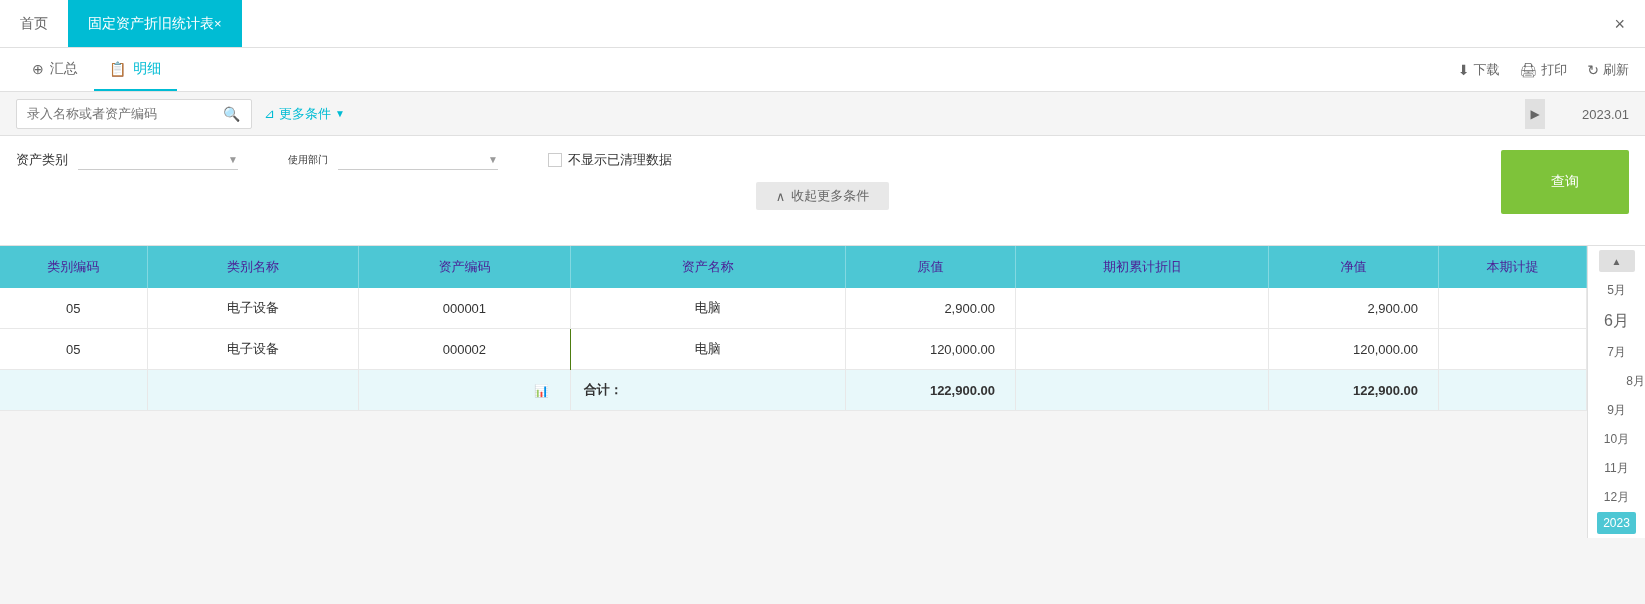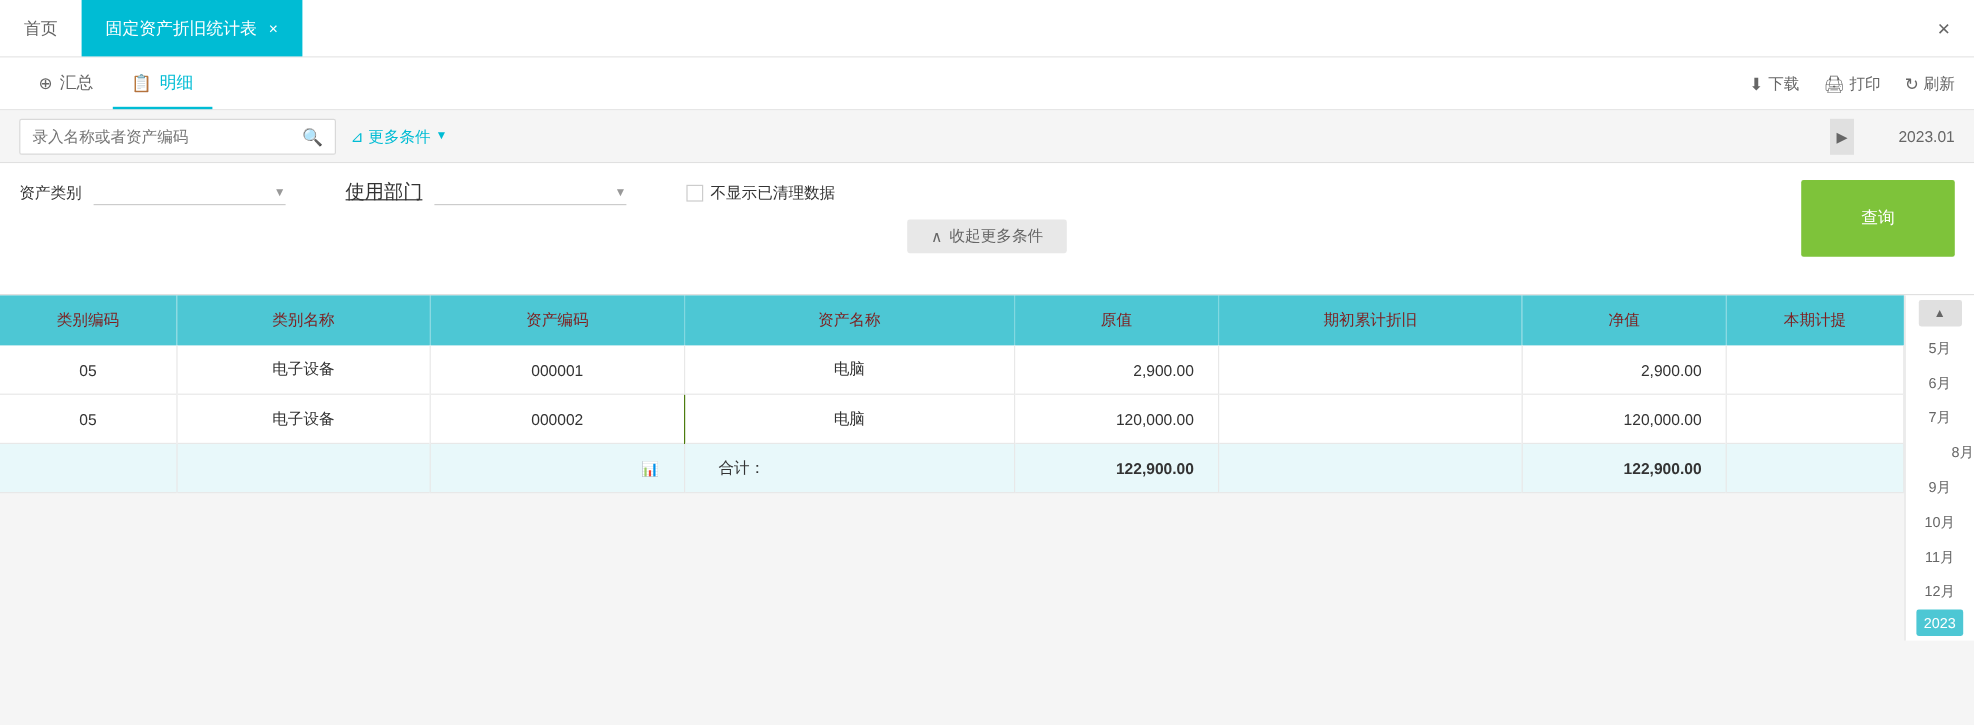--- a/index.html
+++ b/index.html
@@ -8,21 +8,21 @@
     thead tr { background: #4dc7d4; color: #fff; }
     thead th { padding: 12px 16px; text-align: center; font-weight: normal; border-right: 1px solid rgba(255,255,255,0.2); white-space: nowrap; }
     tbody tr { background: #fff; border-bottom: 1px solid #e8e8e8; }
     tbody td { padding: 11px 16px; text-align: center; border-right: 1px solid #e8e8e8; }
   </style>
 </head>
 <body>
 
 <div style="display:flex; align-items:center; background:#fff; border-bottom:1px solid #e0e0e0; height:48px; padding:0 0; position:relative;">
   <div style="padding:0 20px; height:100%; display:flex; align-items:center; font-size:14px; color:#666; cursor:pointer;">首页</div>
-  <div style="display:flex; align-items:center; background:#00bcd4; color:#fff; padding:0 20px; height:100%; font-size:14px; cursor:pointer; gap:10px;">
+  <div style="display:flex; align-items:center; background:#00bcd4; color:#fff; padding:0 20px; height:100%; font-size:14px; cursor:pointer; ">
     <span>固定资产折旧统计表</span>
     <span style="font-size:13px; cursor:pointer;">×</span>
   </div>
   <span style="position:absolute; right:20px; top:14px; font-size:18px; cursor:pointer; color:#666;">×</span>
 </div>
 
 <div style="display:flex; align-items:flex-end; background:#fff; border-bottom:1px solid #e0e0e0; padding:0 16px; height:44px; position:relative;">
   <div style="display:flex; align-items:center; gap:6px; padding:0 16px; height:100%; cursor:pointer; color:#666; font-size:14px; border-bottom:2px solid transparent;">
     <span style="font-size:14px; color:#666;">⊕</span>
     <span>汇总</span>
@@ -41,21 +41,21 @@
       <span>打印</span>
     </div>
     <div style="display:flex; align-items:center; gap:4px; cursor:pointer;">
       <span style="font-size:14px;">↻</span>
       <span>刷新</span>
     </div>
   </div>
 </div>
 
 <div style="background:#f5f5f5; border-bottom:1px solid #e0e0e0; padding:7px 16px; display:flex; align-items:center; gap:12px; height:44px; position:relative;">
-  <div style="display:flex; align-items:center; background:#fff; border:1px solid #d9d9d9; border-radius:2px; padding:0 10px; width:264px; height:30px;">
+  <div style="display:flex; align-items:center; background:#fff; border:1px solid #d9d9d9; border-radius:2px; padding:0 10px; width:236px; height:30px;">
     <input style="border: none; outline: none; font-size: 13px; color: rgb(153, 153, 153); width: 100%; background: transparent;" placeholder="录入名称或者资产编码">
     <span style="color:#999; font-size:14px;">🔍</span>
   </div>
   <div style="display:flex; align-items:center; gap:4px; color:#00bcd4; cursor:pointer; font-size:13px;">
     <span style="font-size:13px; color:#00bcd4;">⊿</span>
     <span>更多条件</span>
     <span style="font-size:10px;">▼</span>
   </div>
   <div style="position:absolute; right:100px; top:50%; transform:translateY(-50%); background:#e0e0e0; width:20px; height:30px; display:flex; align-items:center; justify-content:center; cursor:pointer; font-size:12px; color:#666;">▶</div>
   <span style="position:absolute; right:16px; top:50%; transform:translateY(-50%); font-size:13px; color:#666;">2023.01</span>
@@ -66,21 +66,21 @@
 
     <div style="display:flex; align-items:center; gap:10px;">
       <span style="font-size:13px; color:#333;">资产类别</span>
       <div style="display:flex; align-items:center; border-bottom:1px solid #ccc; width:160px; padding:4px 0; cursor:pointer;">
         <span style="flex:1; font-size:13px; color:#ccc;"></span>
         <span style="font-size:10px; color:#999;">▼</span>
       </div>
     </div>
 
     <div style="display:flex; align-items:center; gap:10px;">
-      <span style="font-size:16px; color:#333;text-decoration:underline;">使用部门</span>
+      <span style="font-size:10px; color:#333;">使用部门</span>
       <div style="display:flex; align-items:center; border-bottom:1px solid #ccc; width:160px; padding:4px 0; cursor:pointer;">
         <span style="flex:1; font-size:13px; color:#ccc;"></span>
         <span style="font-size:10px; color:#999;">▼</span>
       </div>
     </div>
 
     <div style="display:flex; align-items:center; gap:6px; font-size:13px; color:#333; cursor:pointer;">
       <div style="width:14px; height:14px; border:1px solid #ccc; display:inline-block; background:#fff;"></div>
       <span>不显示已清理数据</span>
     </div>
@@ -96,21 +96,21 @@
       <span>收起更多条件</span>
     </div>
   </div>
 </div>
 
 <div style="display:flex; flex:1; overflow:hidden; position:relative;">
 
   <div style="flex:1; overflow:auto;">
     <table style="width:100%; border-collapse:collapse; font-size:13px;">
       <thead>
-        <tr style="background:#4dc7d4; color:#7f1d1d;">
+        <tr style="background:#4dc7d4; color:#4c1d95;">
           <th style="padding:12px 20px; text-align:center; font-weight:normal; border-right:1px solid rgba(255,255,255,0.3); white-space:nowrap;">类别编码</th>
           <th style="padding:12px 40px; text-align:center; font-weight:normal; border-right:1px solid rgba(255,255,255,0.3); white-space:nowrap;">类别名称</th>
           <th style="padding:12px 40px; text-align:center; font-weight:normal; border-right:1px solid rgba(255,255,255,0.3); white-space:nowrap;">资产编码</th>
           <th style="padding:12px 60px; text-align:center; font-weight:normal; border-right:1px solid rgba(255,255,255,0.3); white-space:nowrap;">资产名称</th>
           <th style="padding:12px 40px; font-weight:normal; border-right:1px solid rgba(255,255,255,0.3); white-space:nowrap;">原值</th>
           <th style="padding:12px 40px; text-align:center; font-weight:normal; border-right:1px solid rgba(255,255,255,0.3); white-space:nowrap;">期初累计折旧</th>
           <th style="padding:12px 40px; text-align:center; font-weight:normal; border-right:1px solid rgba(255,255,255,0.3); white-space:nowrap;">净值</th>
           <th style="padding:12px 20px; text-align:center; font-weight:normal; white-space:nowrap;">本期计提</th>
         </tr>
       </thead>
@@ -137,36 +137,36 @@
           <td style="padding:11px 20px; text-align:right; border-right:1px solid #e8e8e8;">120,000.00</td>
           <td style="padding:11px 20px; text-align:right;"></td>
         </tr>
 
         <tr style="background:#e8f8fa; border-bottom:1px solid #e8e8e8;">
           <td style="padding:11px 20px; text-align:center; border-right:1px solid #e8e8e8;"></td>
           <td style="padding:11px 20px; text-align:center; border-right:1px solid #e8e8e8;"></td>
           <td style="padding:11px 20px; text-align:right; border-right:1px solid #e8e8e8; color:#666;">
             <span style="font-size:12px;">📊</span>
           </td>
-          <td style="padding:11px 28px; text-align:left; border-right:1px solid #e8e8e8; font-weight:normal;">合计：</td>
+          <td style="padding:11px 13px; text-align:left; border-right:1px solid #e8e8e8; font-weight:bold;">合计：</td>
           <td style="padding:11px 20px; text-align:right; border-right:1px solid #e8e8e8; font-weight:bold;">122,900.00</td>
           <td style="padding:11px 20px; text-align:right; border-right:1px solid #e8e8e8;"></td>
           <td style="padding:11px 20px; text-align:right; border-right:1px solid #e8e8e8; font-weight:bold;">122,900.00</td>
           <td style="padding:11px 20px; text-align:right;"></td>
         </tr>
       </tbody>
     </table>
   </div>
 
   <div style="width:58px; background:#fff; border-left:1px solid #e0e0e0; display:flex; flex-direction:column; align-items:center; overflow:hidden;">
     <div style="background:#e0e0e0; width:36px; height:22px; display:flex; align-items:center; justify-content:center; cursor:pointer; border-radius:2px; margin:4px;">
       <span style="font-size:10px; color:#666;">▲</span>
     </div>
     <div style="padding:6px 0; font-size:12px; color:#666; cursor:pointer; text-align:center; width:100%;">5月</div>
-    <div style="padding:6px 0; font-size:12px; color:#666; cursor:pointer; text-align:center; width:100%;">6月</div>
+    <div style="padding:6px 0; font-size:16px; color:#666; cursor:pointer; text-align:center; width:100%;">6月</div>
     <div style="padding:6px 0; font-size:12px; color:#666; cursor:pointer; text-align:center; width:100%;">7月</div>
     <div style="padding:6px 0; font-size:12px; color:#666; cursor:pointer; text-align:right; width:100%;">8月</div>
     <div style="padding:6px 0; font-size:12px; color:#666; cursor:pointer; text-align:center; width:100%;">9月</div>
     <div style="padding:6px 0; font-size:12px; color:#666; cursor:pointer; text-align:center; width:100%;">10月</div>
     <div style="padding:6px 0; font-size:12px; color:#666; cursor:pointer; text-align:center; width:100%;">11月</div>
     <div style="padding:6px 0; font-size:12px; color:#666; cursor:pointer; text-align:center; width:100%;">12月</div>
     <div style="background:#4dc7d4; color:#fff; font-size:12px; padding:4px 6px; border-radius:2px; margin-top:auto; margin-bottom:4px; cursor:pointer;">2023</div>
   </div>
 </div>
 

